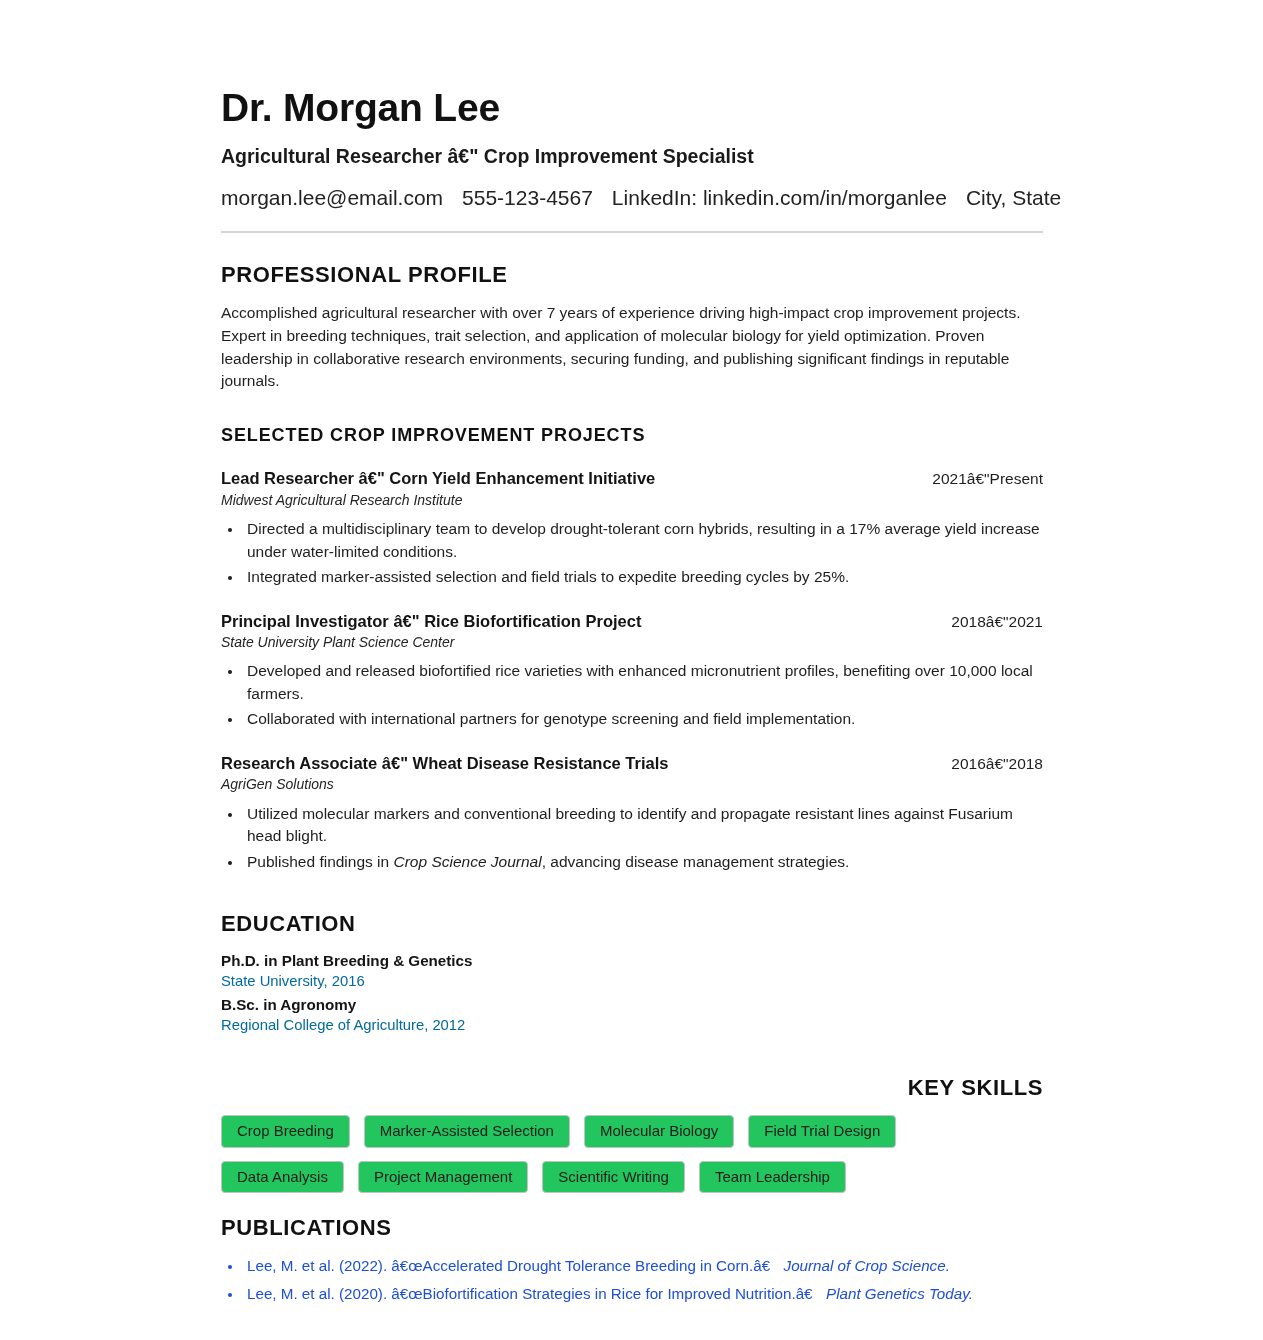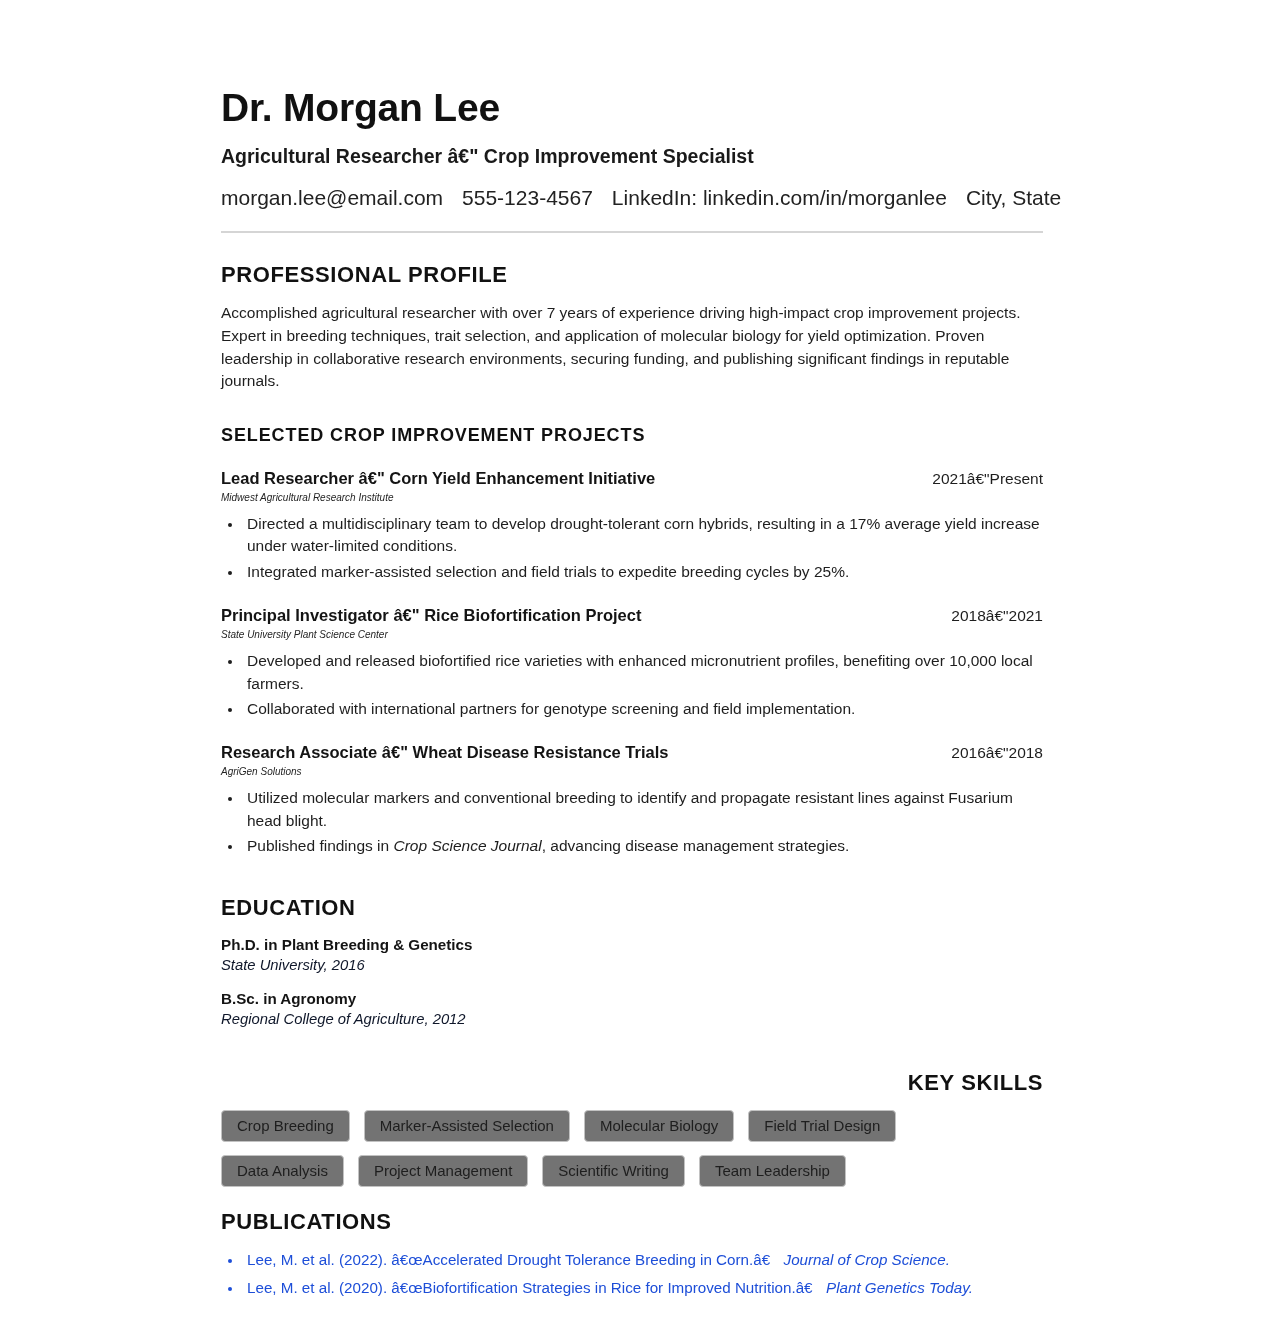--- a/index.html
+++ b/index.html
@@ -104,21 +104,21 @@
     color: #141414;
     line-height: 1.25;
   }
   .entry-dates {
     font-size: 15.5px;
     color: #1e1e1e;
     white-space: nowrap;
     flex: none;
   }
   .entry-org {
-    font-size: 10px;
+    font-size: 14px;
     font-style: italic;
     color: #242424;
     line-height: 1.3;
     margin-top: 2px;
   }
   ul.bullets {
     margin: 9px 0 0 0;
     padding-left: 22px;
     list-style: disc;
   }
@@ -126,49 +126,48 @@
     font-size: 15.5px;
     line-height: 1.45;
     color: #1e1e1e;
     margin-bottom: 3px;
     padding-left: 4px;
   }
   ul.bullets li:last-child { margin-bottom: 0; }
   ul.bullets li::marker { font-size: 14px; }
 
   
-  .edu-item { margin-bottom: 13px; }
+  .edu-item { margin-bottom: 3px; }
   .edu-item:last-child { margin-bottom: 0; }
   .edu-degree {
     font-size: 15.2px;
     font-weight: bold;
     color: #141414;
     line-height: 1.3;
   }
   .edu-school {
     font-size: 14.8px;
-    font-style: italic;
-    color: #0f172a;
+    color: #0369a1;
     line-height: 1.35;
     margin-top: 1px;
   }
 
   
   .skill-rows { margin-top: 2px; }
   .skill-row {
     display: flex;
     flex-wrap: nowrap;
     gap: 14px;
     margin-bottom: 13px;
   }
   .skill-row:last-child { margin-bottom: 12px; }
   .skill-pill {
     border: 1px solid #c2c2c2;
     border-radius: 4px;
-    background: #737373;
+    background: #22c55e;
     padding: 6px 15px 7px 15px;
     font-size: 15px;
     color: #1e1e1e;
     line-height: 1.15;
     white-space: nowrap;
   }
 
   
   ul.pubs {
     margin: 0;

